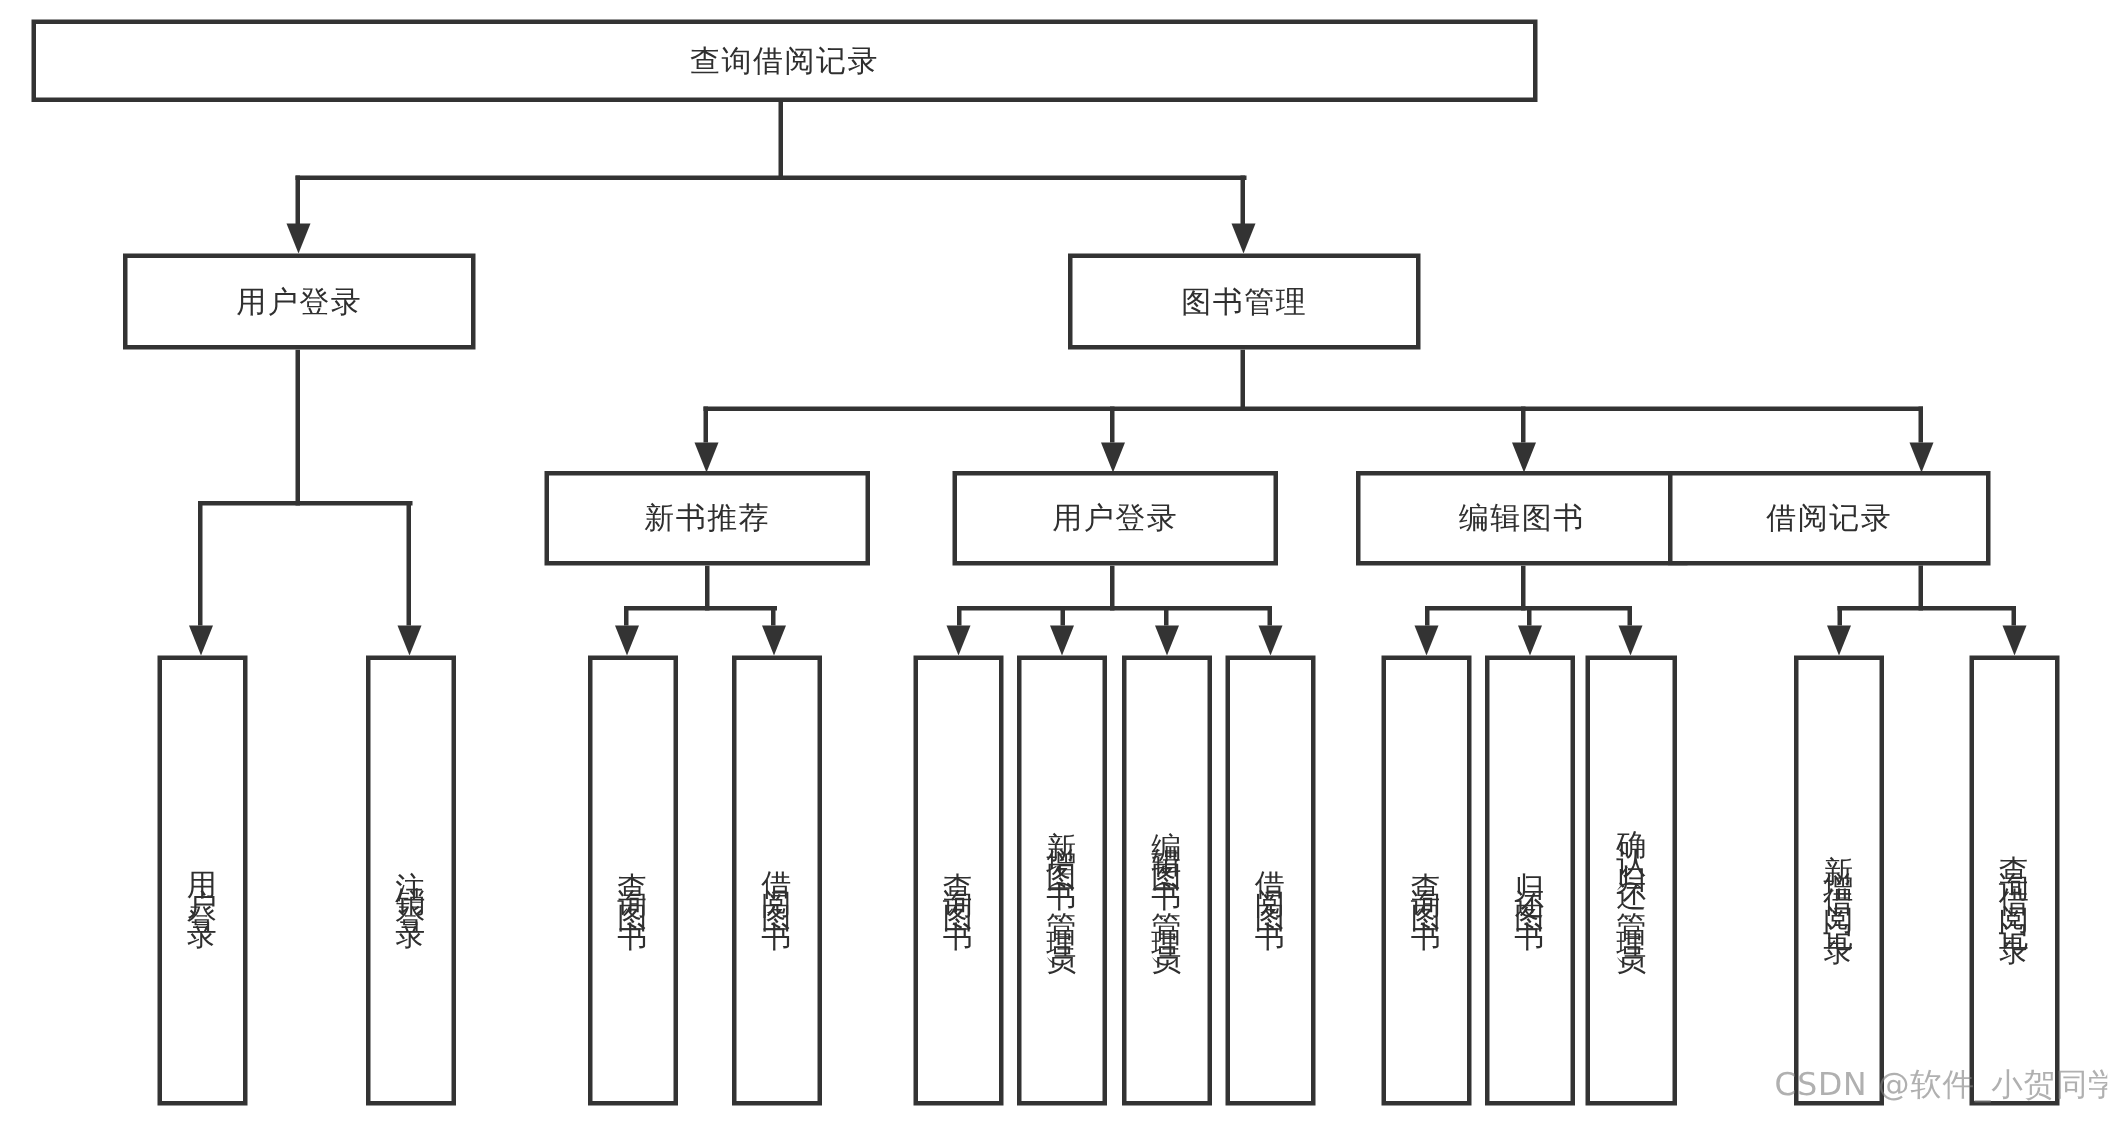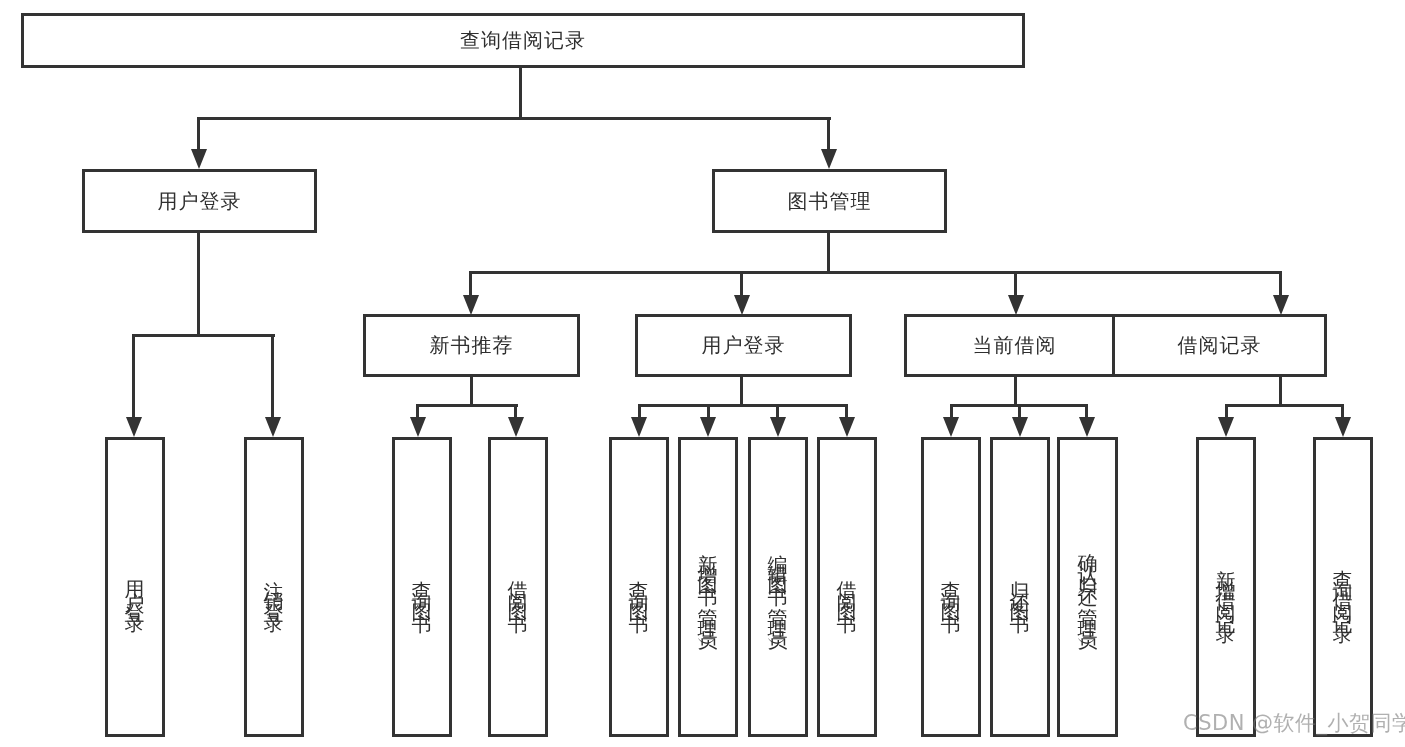--- a/index.html
+++ b/index.html
@@ -90,21 +90,21 @@
   <div class="vline" style="left:1341px;top:404px;height:13px"></div>
   <div class="arrow" style="left:1335px;top:417px"></div>
 
   <div class="hbox" style="left:21px;top:13px;width:1004px;height:55px">查询借阅记录</div>
 
   <div class="hbox" style="left:82px;top:169px;width:235px;height:64px">用户登录</div>
   <div class="hbox" style="left:363px;top:314px;width:217px;height:63px">新书推荐</div>
 
   <div class="hbox" style="left:712px;top:169px;width:235px;height:64px">图书管理</div>
   <div class="hbox" style="left:635px;top:314px;width:217px;height:63px">用户登录</div>
-  <div class="hbox" style="left:904px;top:314px;width:221px;height:63px">当前借阅</div>
+  <div class="hbox" style="left:904px;top:314px;width:221px;height:63px">编辑图书</div>
   <div class="hbox" style="left:1112px;top:314px;width:215px;height:63px">借阅记录</div>
 
   <div class="vbox" style="left:105px">用户登录</div>
   <div class="vbox" style="left:244px">注销登录</div>
 
   <div class="vbox" style="left:392px">查询图书</div>
   <div class="vbox" style="left:488px">借阅图书</div>
 
   <div class="vbox" style="left:609px">查询图书</div>
   <div class="vbox" style="left:678px">新增图书（管理员）</div>

